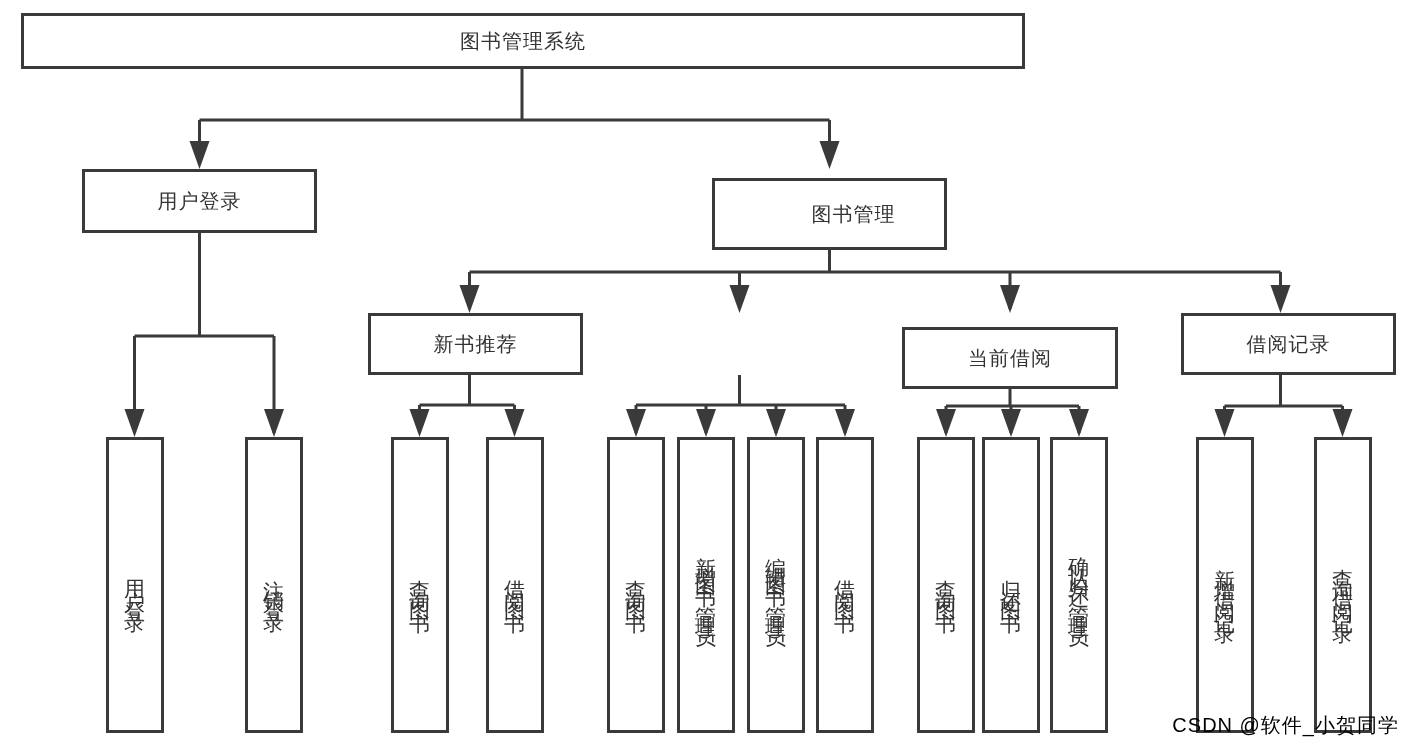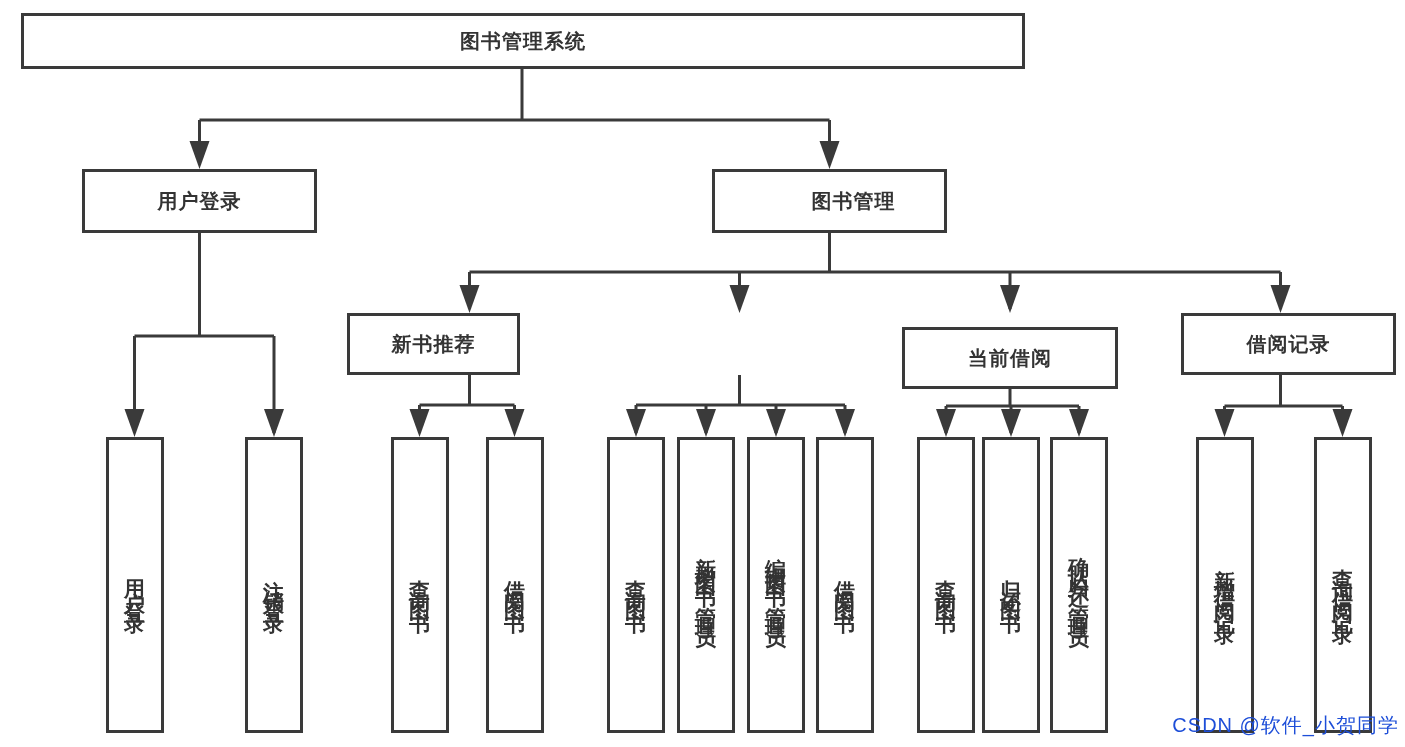--- a/index.html
+++ b/index.html
@@ -29,21 +29,20 @@
     box-sizing: border-box;
     border: 3px solid #3a3a3a;
     background: #ffffff;
     display: flex;
     align-items: center;
     justify-content: center;
     z-index: 2;
     font-size: 20px;
     letter-spacing: 1px;
     white-space: nowrap;
-    font-weight: bold;
   }
   .hbox { height: 62px; }
   .root {
     left: 21px; top: 13px; width: 1004px; height: 56px;
   }
   .vbox {
     top: 437px;
     width: 58px;
     height: 296px;
     writing-mode: vertical-rl;
@@ -54,21 +53,21 @@
     line-height: 1;
   }
   .vbox.long { letter-spacing: 10px; }
   .watermark {
     position: absolute;
     right: 6px;
     bottom: 8px;
     z-index: 10;
     font-size: 20px;
     letter-spacing: 1px;
-    color: #1d4ed8;
+    color: #000000;
     white-space: nowrap;
   }
 </style>
 </head>
 <body>
 
 <div id="stage">
 
   <svg id="connectors" viewBox="0 0 1405 747" xmlns="http://www.w3.org/2000/svg">
     <g stroke="#3a3a3a" stroke-width="3" fill="none">
@@ -106,23 +105,23 @@
       <polygon points="1001,409 1021,409 1011,437"></polygon>
       <polygon points="1069,409 1089,409 1079,437"></polygon>
       <polygon points="1214.5,409 1234.5,409 1224.5,437"></polygon>
       <polygon points="1332.5,409 1352.5,409 1342.5,437"></polygon>
     </g>
   </svg>
 
   <div class="box root">图书管理系统</div>
 
   <div class="box hbox" style="left:82px; top:169px; width:235px; height:64px;">用户登录</div>
-  <div class="box hbox" style="left:712px; top:169px; width:235px; height:64px;padding-left:48px;">图书管理</div>
+  <div class="box hbox" style="left:712px; top:178px; width:235px; height:72px;padding-left:48px;">图书管理</div>
 
-  <div class="box hbox" style="left:347px; top:313px; width:173px;">新书推荐</div>
+  <div class="box hbox" style="left:368px; top:313px; width:215px;">新书推荐</div>
   <div class="box hbox" style="left:902px; top:313px; width:216px;margin-top:14px;">当前借阅</div>
   <div class="box hbox" style="left:1173px; top:313px; width:215px;margin-left:8px;">借阅记录</div>
 
   <div class="box vbox" style="left:106px;">用户登录</div>
   <div class="box vbox" style="left:245px;">注销登录</div>
 
   <div class="box vbox" style="left:391px;">查询图书</div>
   <div class="box vbox" style="left:486px;">借阅图书</div>
 
   <div class="box vbox" style="left:607px;">查询图书</div>

